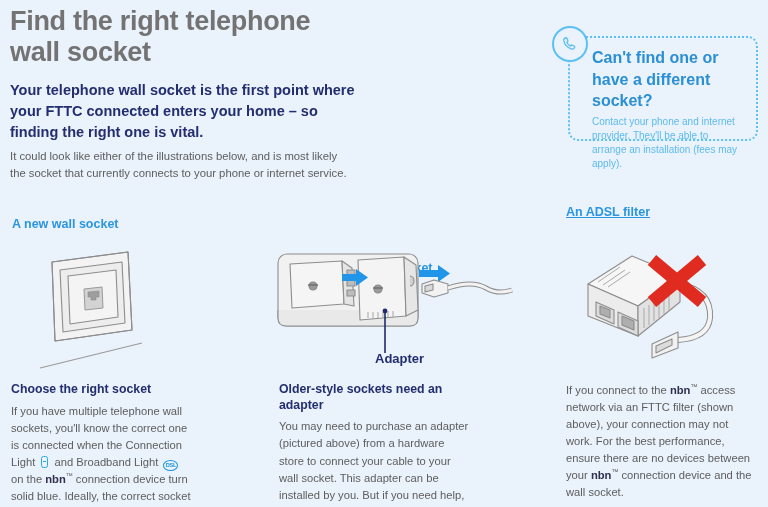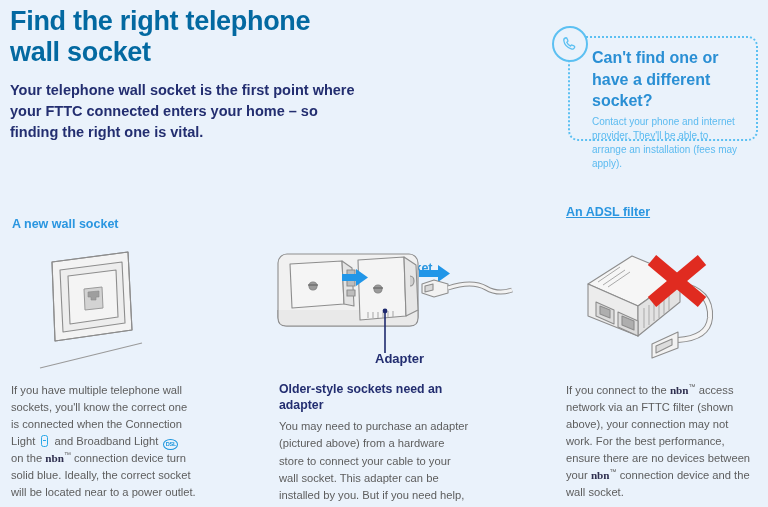--- a/index.html
+++ b/index.html
@@ -8,21 +8,21 @@
     background: #eaf2fb;
     font-family: "Liberation Sans", sans-serif;
     overflow: hidden;
   }
   .page { position: relative; width: 768px; height: 507px; background: #eaf2fb; }
 
   
   .hero-title {
     position: absolute; left: 10px; top: 6px; width: 350px;
     font-size: 27px; font-weight: bold; line-height: 1.16;
-    color: #0369a1; letter-spacing: -0.3px;
+    color: #737373; letter-spacing: -0.3px;
   }
   .hero-sub {
     position: absolute; left: 10px; top: 80px; width: 360px;
     font-size: 14.5px; font-weight: bold; line-height: 1.45;
     color: #232e70;
   }
   .hero-note {
     position: absolute; left: 10px; top: 148px; width: 345px;
     font-size: 11.3px; line-height: 1.5; color: #5d5d5d;
   }
@@ -63,21 +63,21 @@
   
   .col { position: absolute; top: 382px; }
   .c1 { left: 11px;  width: 185px; }
   .c2 { left: 279px; width: 190px; }
   .c3 { left: 566px; width: 192px; }
   .col h3 {
     font-size: 12.3px; font-weight: bold; color: #232e70;
     line-height: 1.28; margin-bottom: 5px;
   }
   .col p { font-size: 11.2px; line-height: 1.52; color: #5d5d5d; }
-  .col p b { color: #2f2f4f; font-weight: bold; font-family: Liberation Serif, serif; }
+  .col p b { color: #2f2f4f; font-weight: bold; }
   .tm { font-size: 7px; vertical-align: super; }
 
   
   .icon-conn {
     display: inline-block; width: 7px; height: 12px;
     border: 1.4px solid #29a8e8; border-radius: 2.5px;
     vertical-align: -2px; margin: 0 3px; position: relative;
   }
   .icon-conn::after {
     content: ""; position: absolute; left: 1px; right: 1px; top: 4px;
@@ -96,20 +96,21 @@
     font-size: 13px; font-weight: bold; color: #232e70;
   }
 </style>
 </head>
 <body>
 
 <div class="page">
 
   <div class="hero-title">Find the right telephone wall socket</div>
   <div class="hero-sub">Your telephone wall socket is the first point where your FTTC connected enters your home – so finding the right one is vital.</div>
+  <div class="hero-note">It could look like either of the illustrations below, and is most likely the socket that currently connects to your phone or internet service.</div>
 
   <div class="callout">
     <div class="callout-inner">
       <div class="callout-title">Can't find one or have a different socket?</div>
       <div class="callout-body">Contact your phone and internet provider. They'll be able to arrange an installation (fees may apply).</div>
     </div>
   </div>
   <div class="callout-icon">
     <svg width="20" height="20" viewBox="0 0 24 24" aria-hidden="true">
       <path d="M7.2 4.5c-1.6 0.3-2.9 1.8-2.6 3.6 0.6 4 4.4 8.2 8.9 9.8 1.9 0.7 3.6-0.4 4.1-1.9 0.3-0.9-0.2-1.5-0.9-1.8l-2.1-0.9c-0.6-0.3-1.1 0-1.5 0.5l-0.5 0.7c-1.9-0.9-3.6-2.6-4.5-4.6l0.8-0.5c0.5-0.3 0.7-0.9 0.5-1.5l-0.8-2.2c-0.2-0.7-0.8-1.1-1.4-1.2z" fill="none" stroke="#5cc0f2" stroke-width="1.6" stroke-linejoin="round"></path>
@@ -211,20 +212,21 @@
       <path d="M96 106 L112 99 L112 105 L96 113 Z" fill="#dcdcdc"></path>
     </g>
 
     <g stroke="#e02b20" stroke-width="13" stroke-linecap="butt">
       <path d="M92 20 L142 62"></path>
       <path d="M142 20 L92 62"></path>
     </g>
   </svg>
 
   <div class="col c1">
+    <h3>Choose the right socket</h3>
     <p>
       <span>If you have multiple telephone wall sockets, you'll know the correct one is connected when the Connection Light </span><span class="icon-conn"></span><span> and Broadband Light </span><span class="icon-dsl">DSL</span><span> on the </span><b>nbn</b><span class="tm">™</span><span> connection device turn solid blue. Ideally, the correct socket will be located near to a power outlet.</span>
     </p>
   </div>
 
   <div class="col c2">
     <h3>Older-style sockets need an adapter</h3>
     <p>
       <span>You may need to purchase an adapter (pictured above) from a hardware store to connect your cable to your wall socket. This adapter can be installed by you. But if you need help, contact your provider.</span>
     </p>

